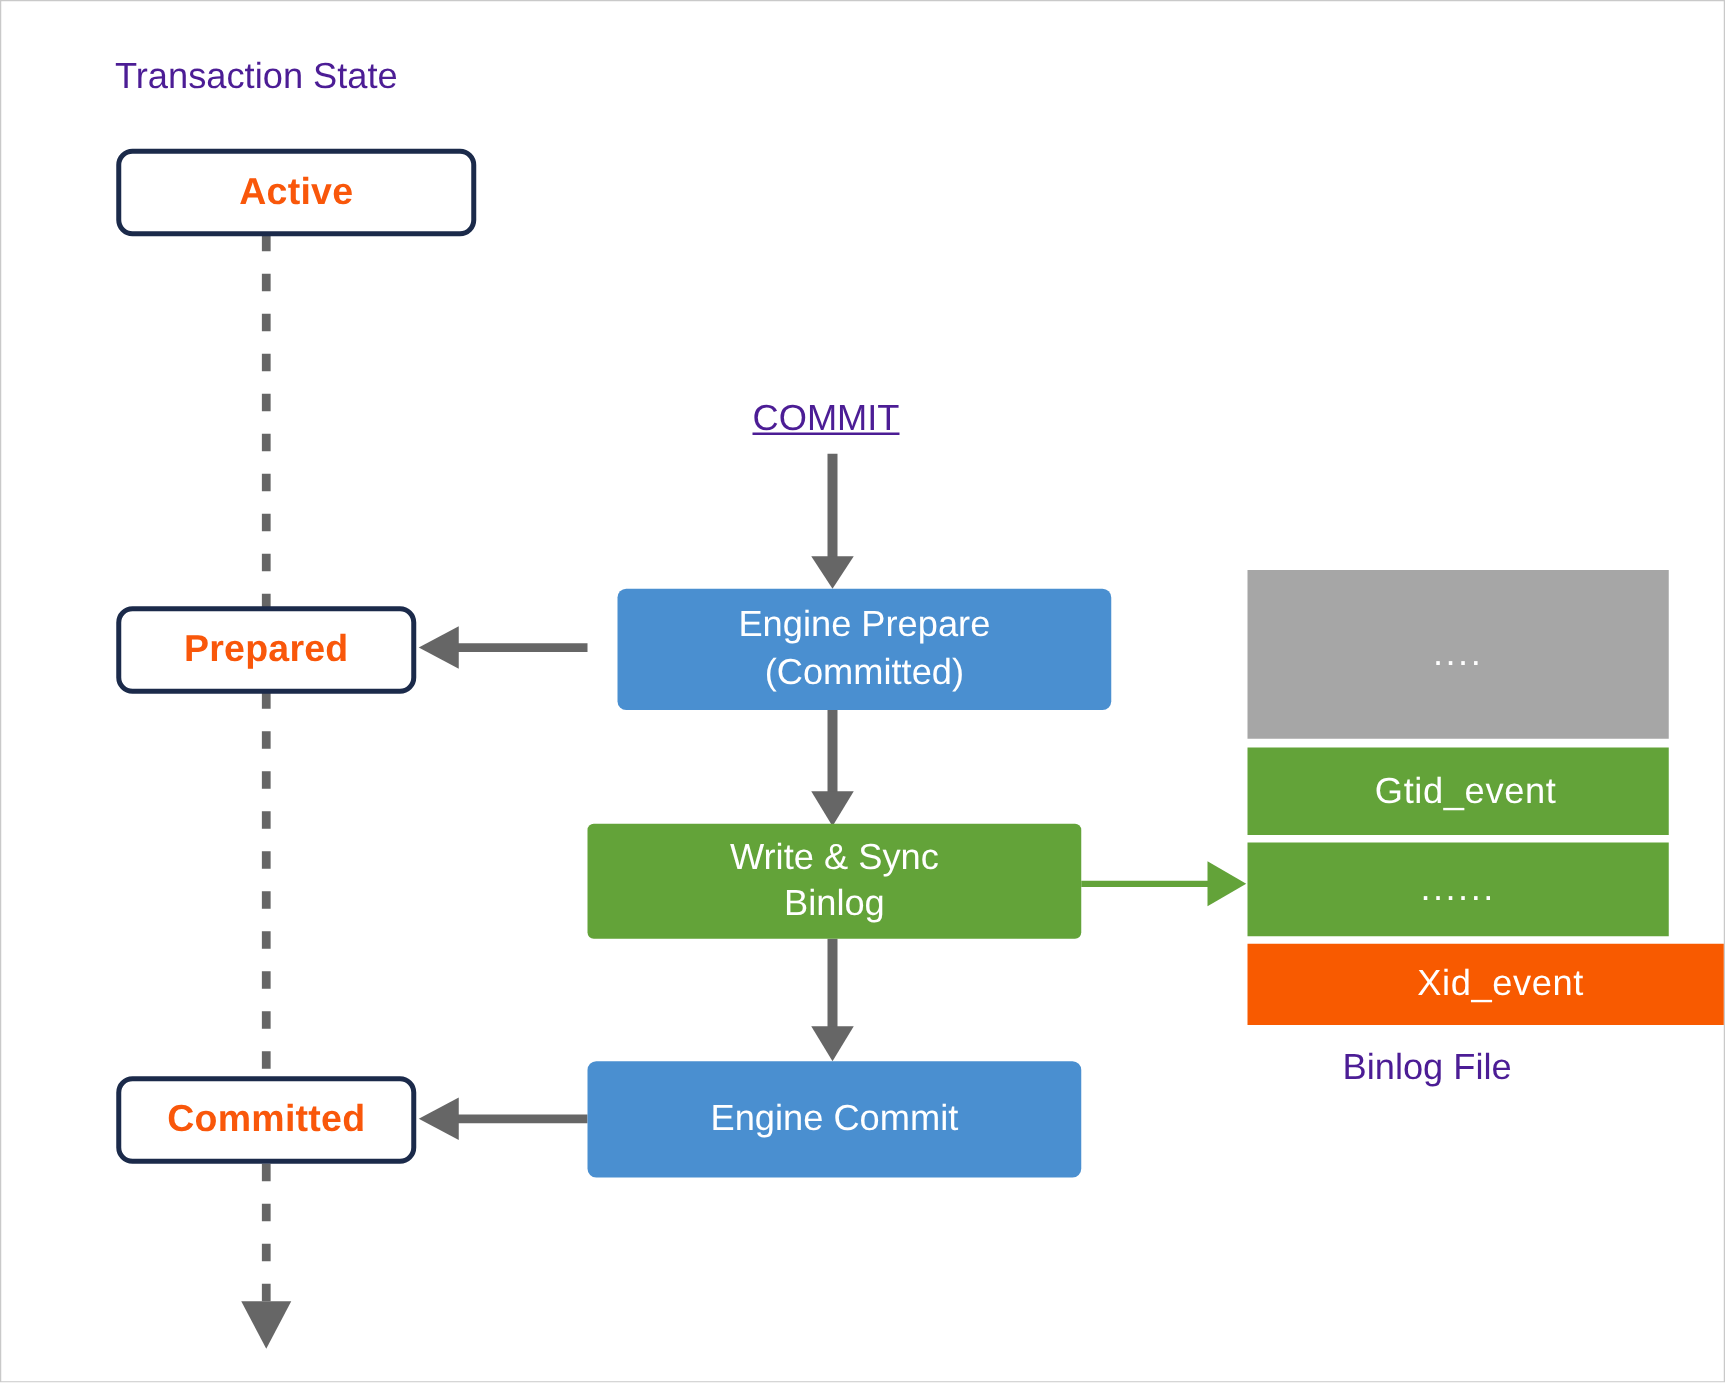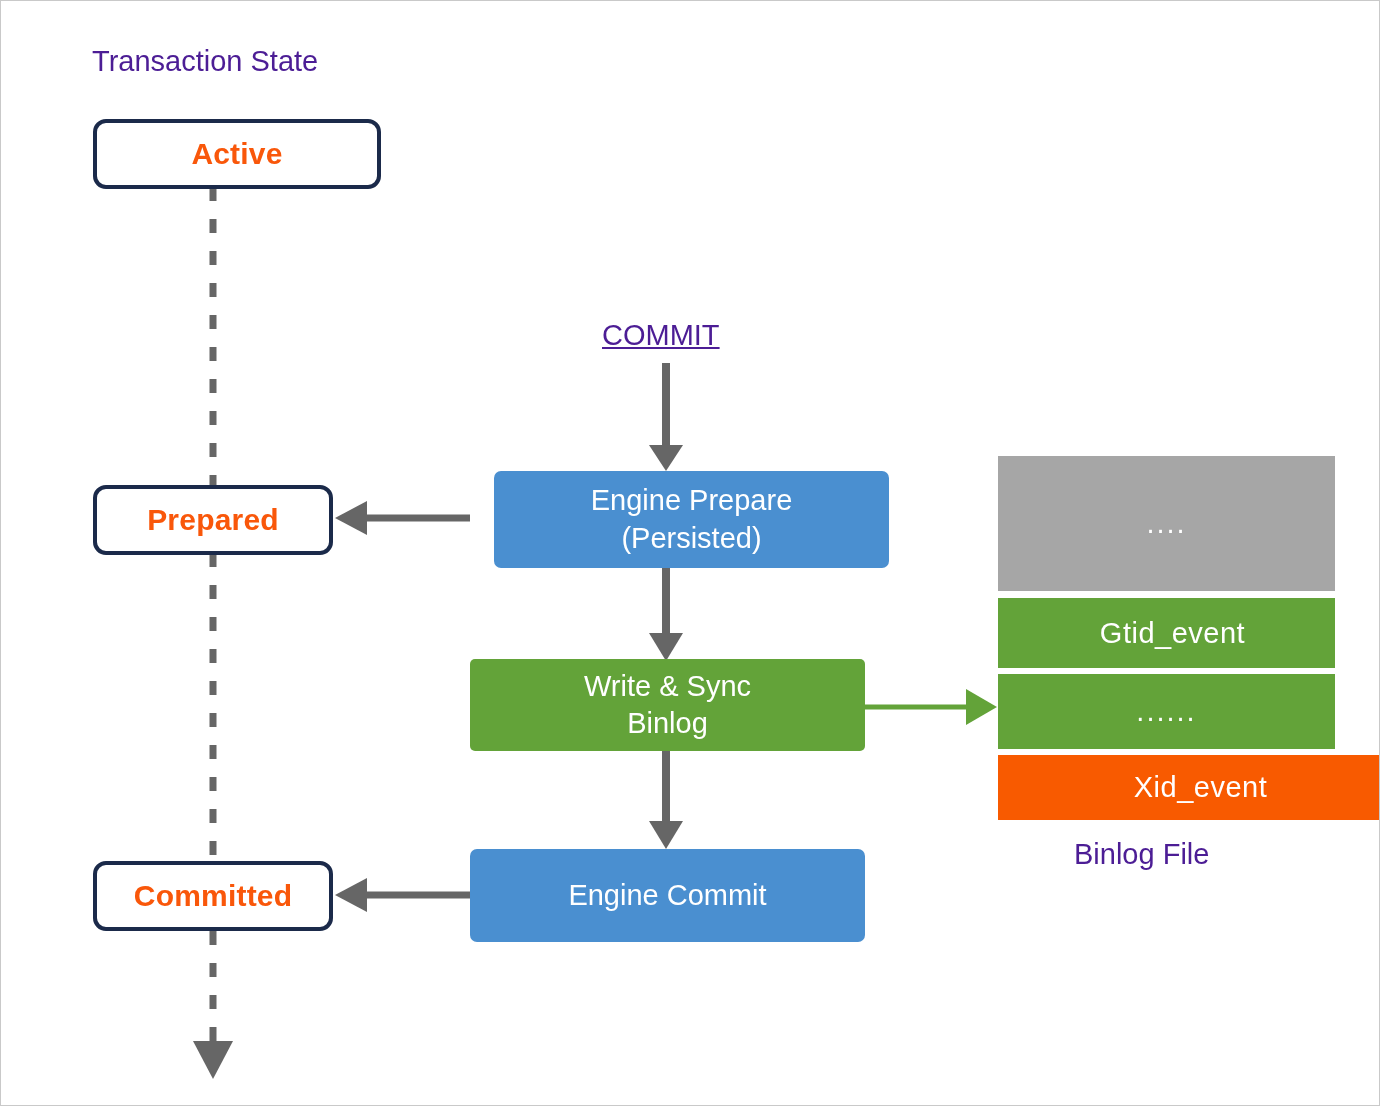--- a/index.html
+++ b/index.html
@@ -145,21 +145,21 @@
     <span>Prepared</span>
   </div>
 
   <div class="state-box" style="left:92px; top:860px; width:240px; height:70px;">
     <span>Committed</span>
   </div>
 
   <div class="proc-box blue" style="left:469px; top:470px; width:395px; height:97px;margin-left:24px;">
     <div>
       <div>Engine Prepare</div>
-      <div>(Persisted)</div>
+      <div>(Committed)</div>
     </div>
   </div>
 
   <div class="proc-box blue" style="left:469px; top:848px; width:395px; height:93px;">
     <div>
       <div>Engine Commit</div>
     </div>
   </div>
 
   <div class="proc-box green" style="left:469px; top:658px; width:395px; height:92px;">

